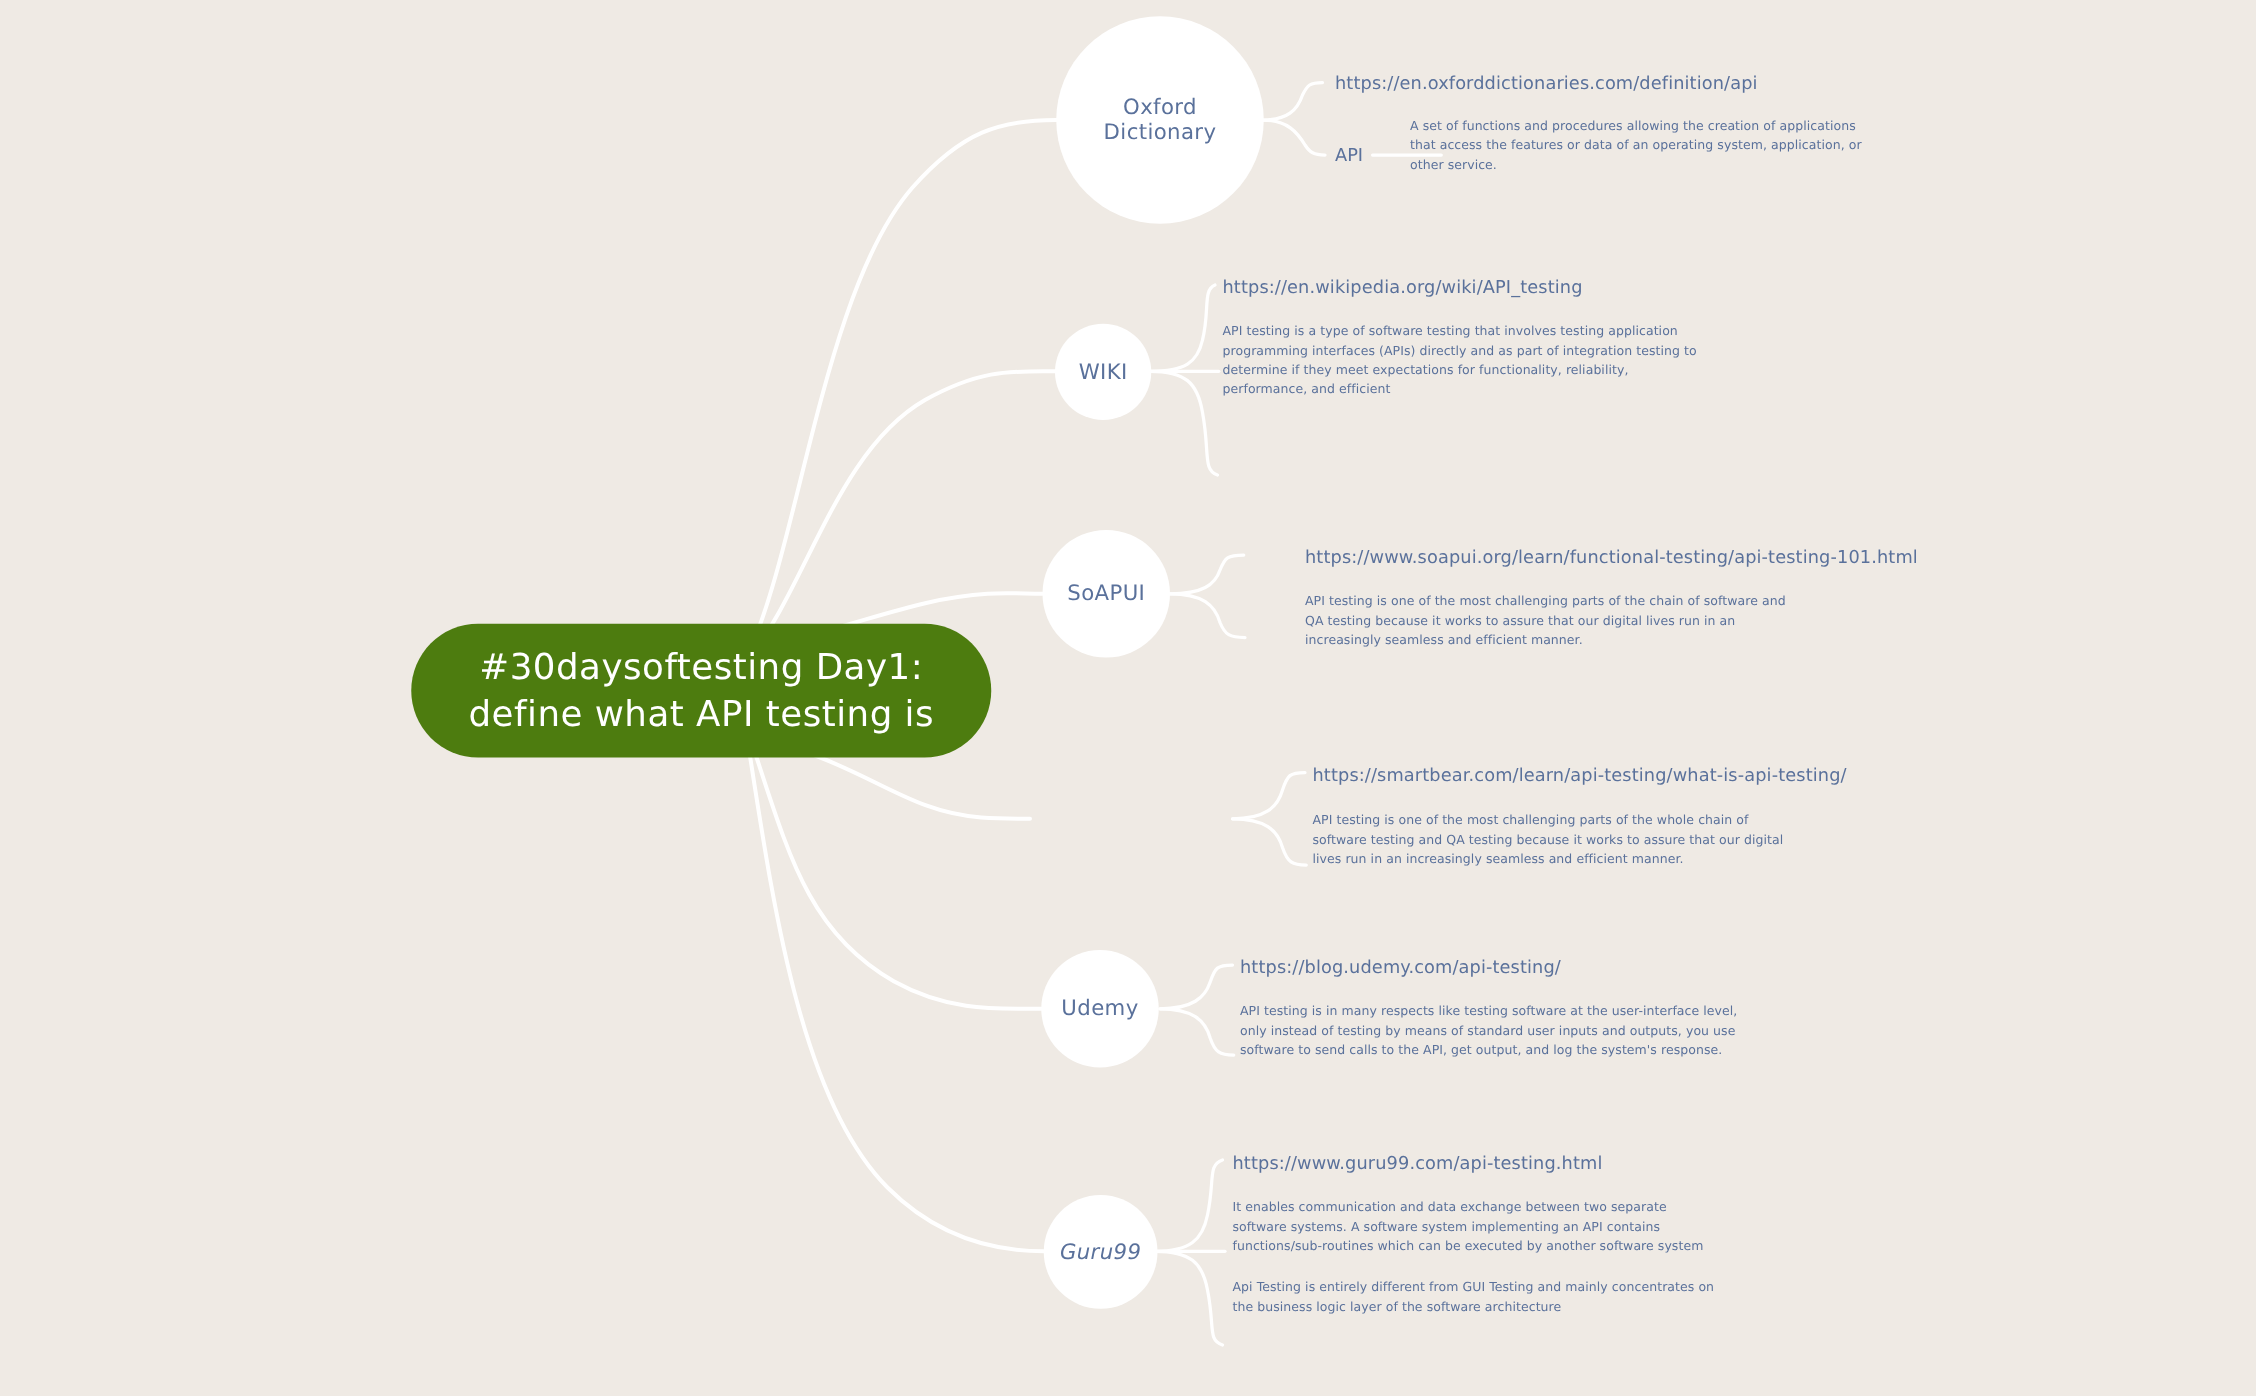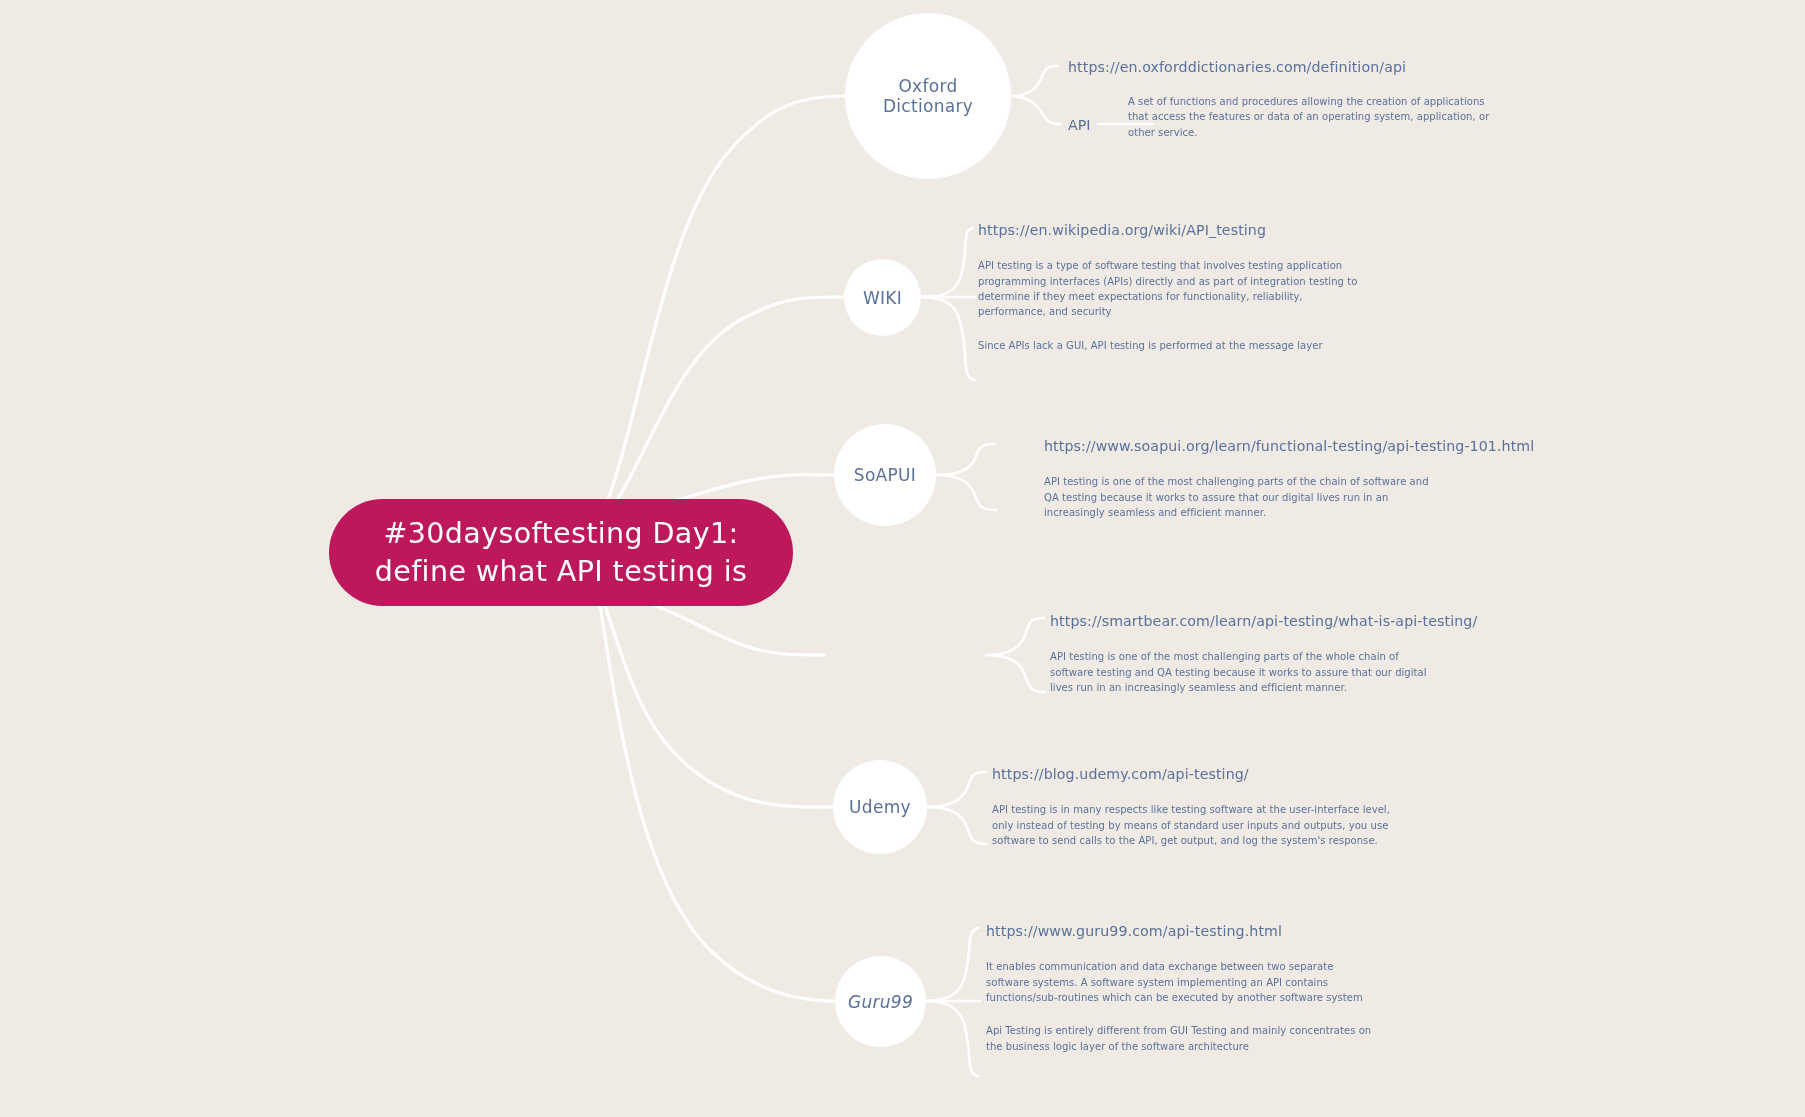--- a/index.html
+++ b/index.html
@@ -38,21 +38,21 @@
     stroke-width: 2.6;
   }
 
   
   #central-node {
     position: absolute;
     left: 329px;
     top: 499px;
     width: 464px;
     height: 107px;
-    background: #be185d;
+    background: #4d7c0f;
     border-radius: 54px;
     display: flex;
     align-items: center;
     justify-content: center;
     z-index: 20;
   }
   #central-node .central-text {
     color: #FFFFFF;
     font-size: 28.5px;
     line-height: 1.33;
@@ -168,22 +168,21 @@
   <div class="sub-label" style="left:1068px; top:117px;">API</div>
   <div class="detail-block" style="left:1128px; top:94px; width:372px;">
     <div class="detail-para">A set of functions and procedures allowing the creation of applications that access the features or data of an operating system, application, or other service.</div>
   </div>
 
   <div class="topic-circle" style="left:844px; top:259px; width:77px; height:77px;">
     <div class="topic-label">WIKI</div>
   </div>
   <div class="detail-block" style="left:978px; top:221px; width:392px;">
     <div class="detail-url">https://en.wikipedia.org/wiki/API_testing</div>
-    <div class="detail-para">API testing is a type of software testing that involves testing application programming interfaces (APIs) directly and as part of integration testing to determine if they meet expectations for functionality, reliability, performance, and security</div>
-    <div class="detail-para">Since APIs lack a GUI, API testing is performed at the message layer</div>
+    <div class="detail-para">API testing is a type of software testing that involves testing application programming interfaces (APIs) directly and as part of integration testing to determine if they meet expectations for functionality, reliability, performance, and efficient</div>
   </div>
 
   <div class="topic-circle" style="left:834px; top:424px; width:102px; height:102px;">
     <div class="topic-label">SoAPUI</div>
   </div>
   <div class="detail-block" style="left:1000px; top:437px; width:394px;margin-left:44px;">
     <div class="detail-url">https://www.soapui.org/learn/functional-testing/api-testing-101.html</div>
     <div class="detail-para">API testing is one of the most challenging parts of the chain of software and QA testing because it works to assure that our digital lives run in an increasingly seamless and efficient manner.</div>
   </div>
 

